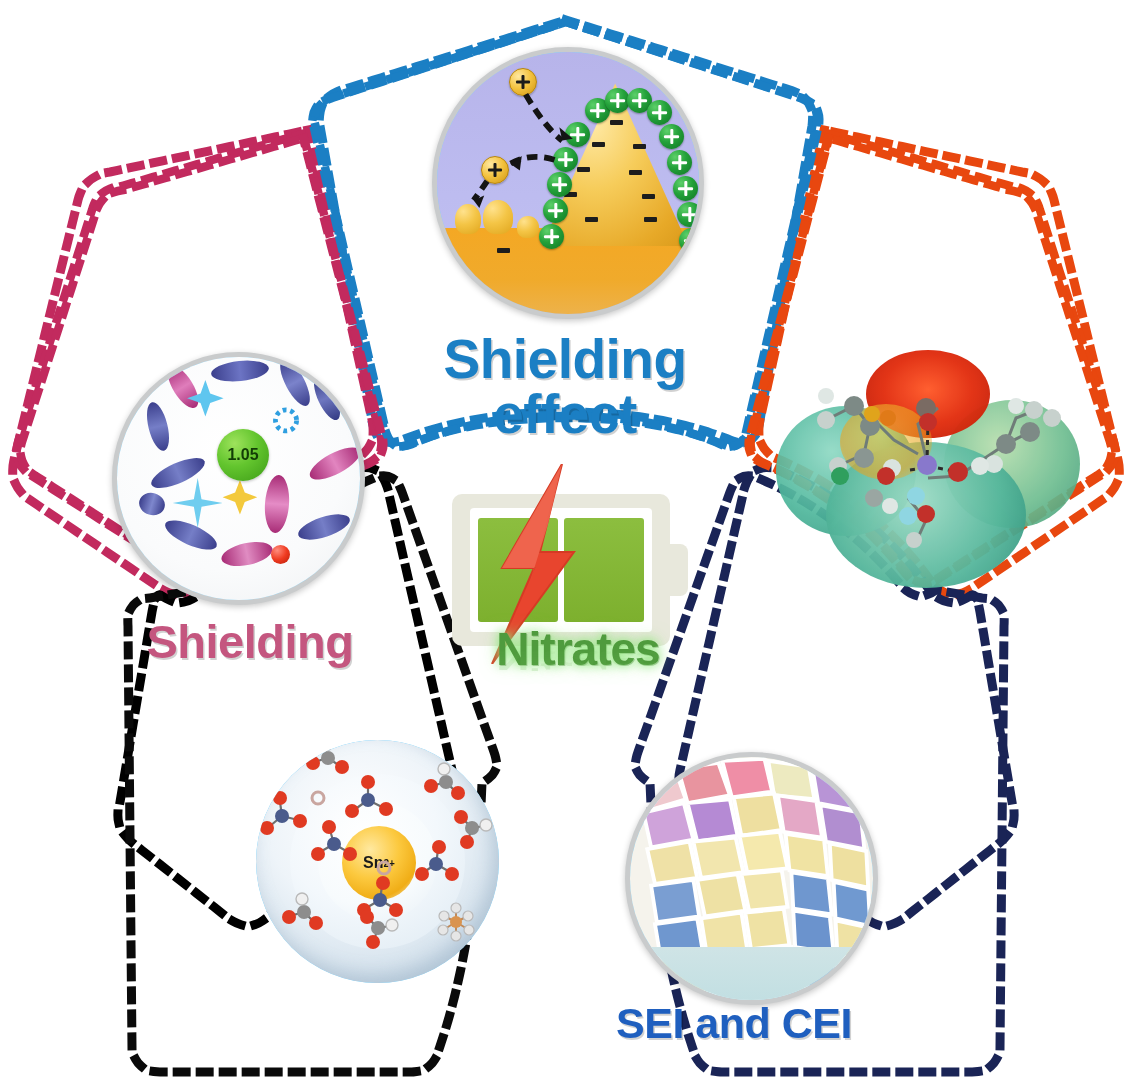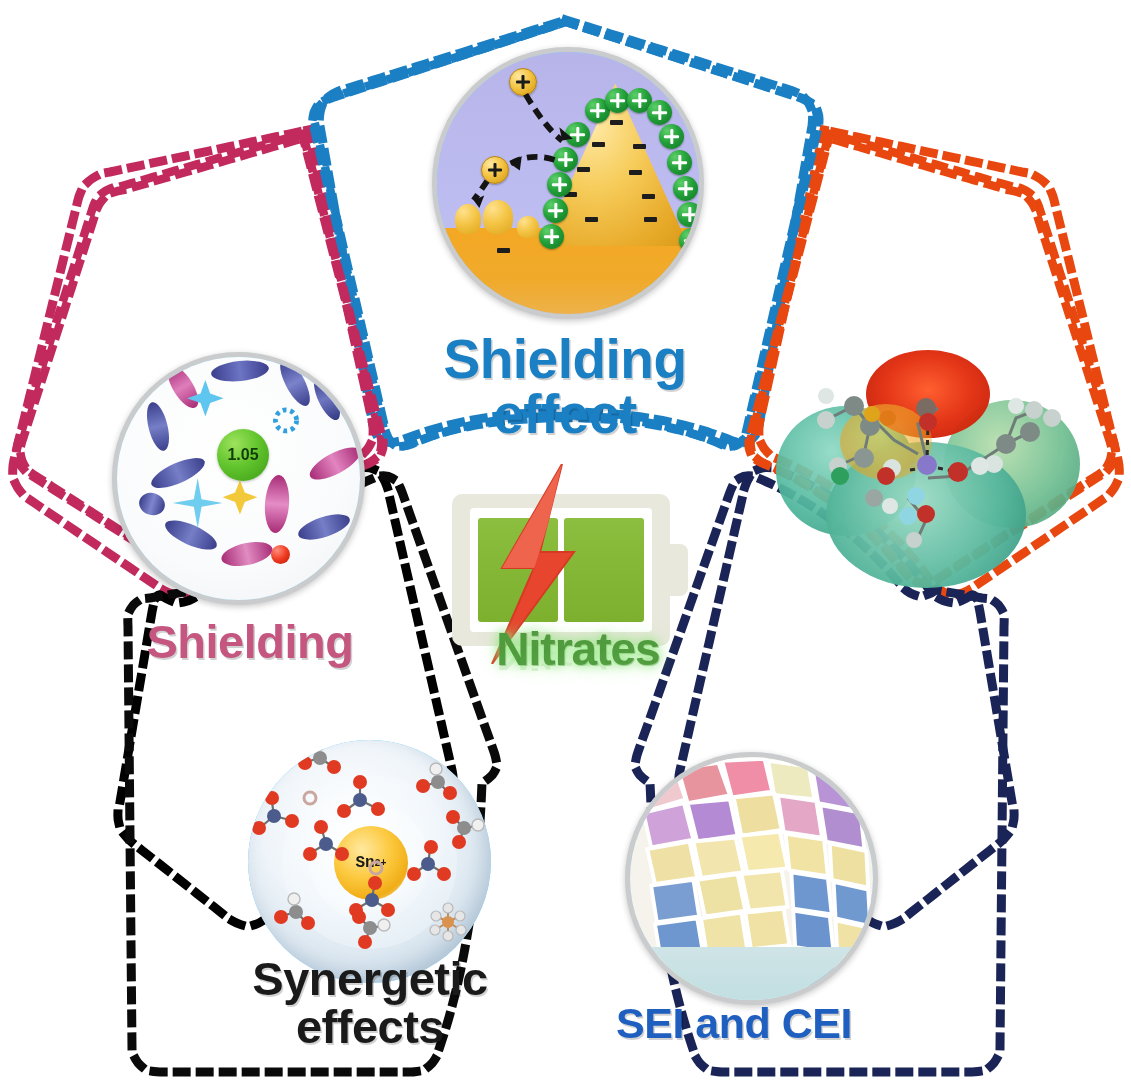--- a/index.html
+++ b/index.html
@@ -126,22 +126,22 @@
     background: radial-gradient(circle at 33% 28%, #ff8d7d 0%, #ef3b21 50%, #b81c08 100%); }
 
   
   #circle-solubilizer {
     left: 768px; top: 348px; width: 318px; height: 262px;
     border: none; border-radius: 0; box-shadow:none; background:transparent;
   }
   .sb-blob { position:absolute; border-radius:50%; filter: blur(0.4px); }
 
   
-  #circle-synergetic { left: 248px; top: 740px; width: 243px; height: 243px;
-    border: none; box-shadow: none; font-family: Liberation Mono, monospace; }
+  #circle-synergetic { left: 256px; top: 740px; width: 243px; height: 243px;
+    border: none; box-shadow: none; }
   .sy-shell {
     position:absolute; border-radius:50%;
   }
   .sy-core {
     position:absolute; width:74px; height:74px; border-radius:50%;
     background: radial-gradient(circle at 38% 32%, #ffe9a0 0%, #fcc93f 42%, #f0ad16 72%, rgba(240,173,22,0) 100%);
     display:flex; align-items:center; justify-content:center;
     color:#1a1a1a; font-size:16px; font-weight:bold;
   }
   .sy-core sup { font-size: 10px; }
@@ -727,18 +727,16 @@
       <div id="nitrates-text">Nitrates</div>
       <div id="nitrates-reflection">Nitrates</div>
     </div>
   </div>
 
   <div class="petal-label" id="label-shielding" style="color:#1b7fc4; z-index:5">Shielding effect</div>
 
   <div class="petal-label" id="label-solvation" style="color:#c4567f; z-index:5">Shielding</div>
 
 
-  <div class="petal-label" id="label-synergetic" style="color:#1a1a1a; z-index:5">Synergetic
-effects</div>
 
   <div class="petal-label" id="label-seicei" style="color:#1f5fbf; z-index:5">SEI and CEI</div>
 
 </div>
 
 </body></html>

